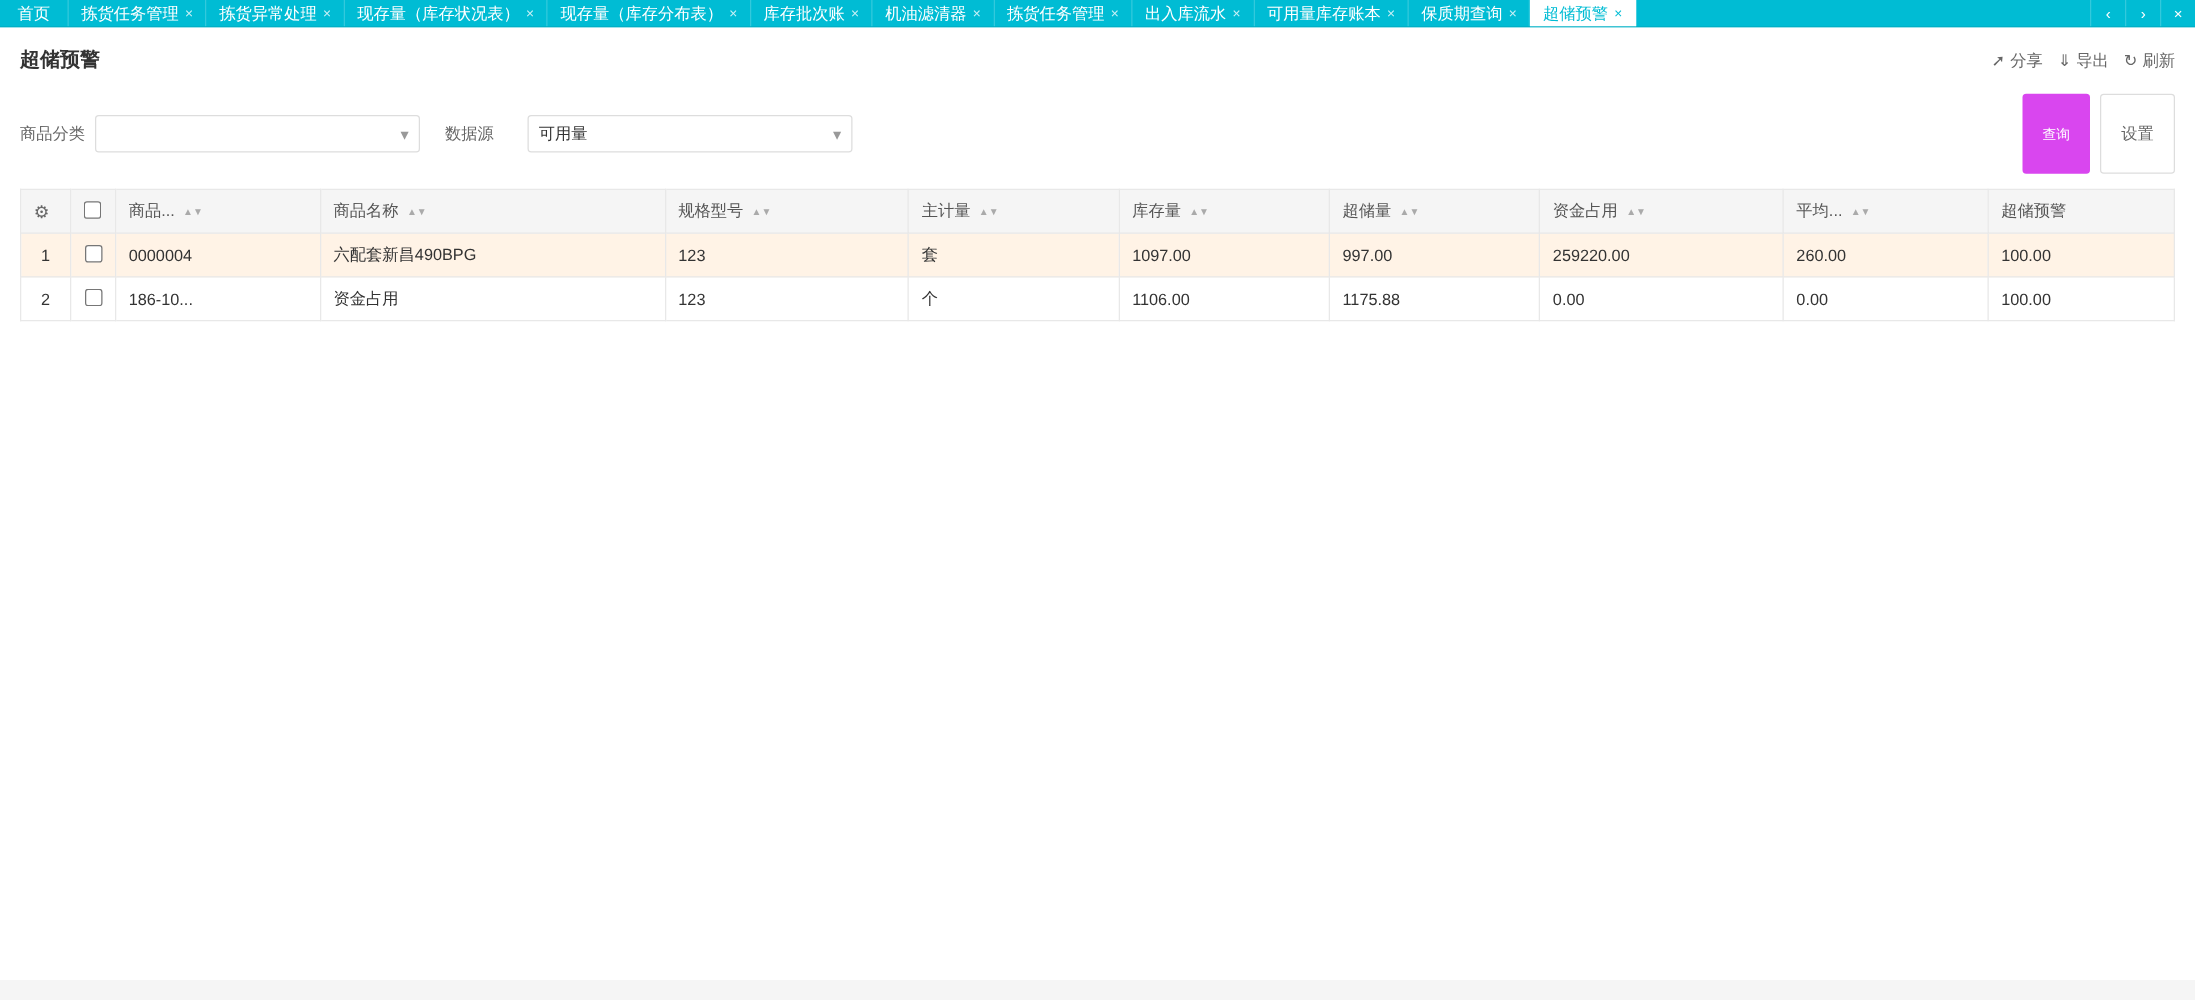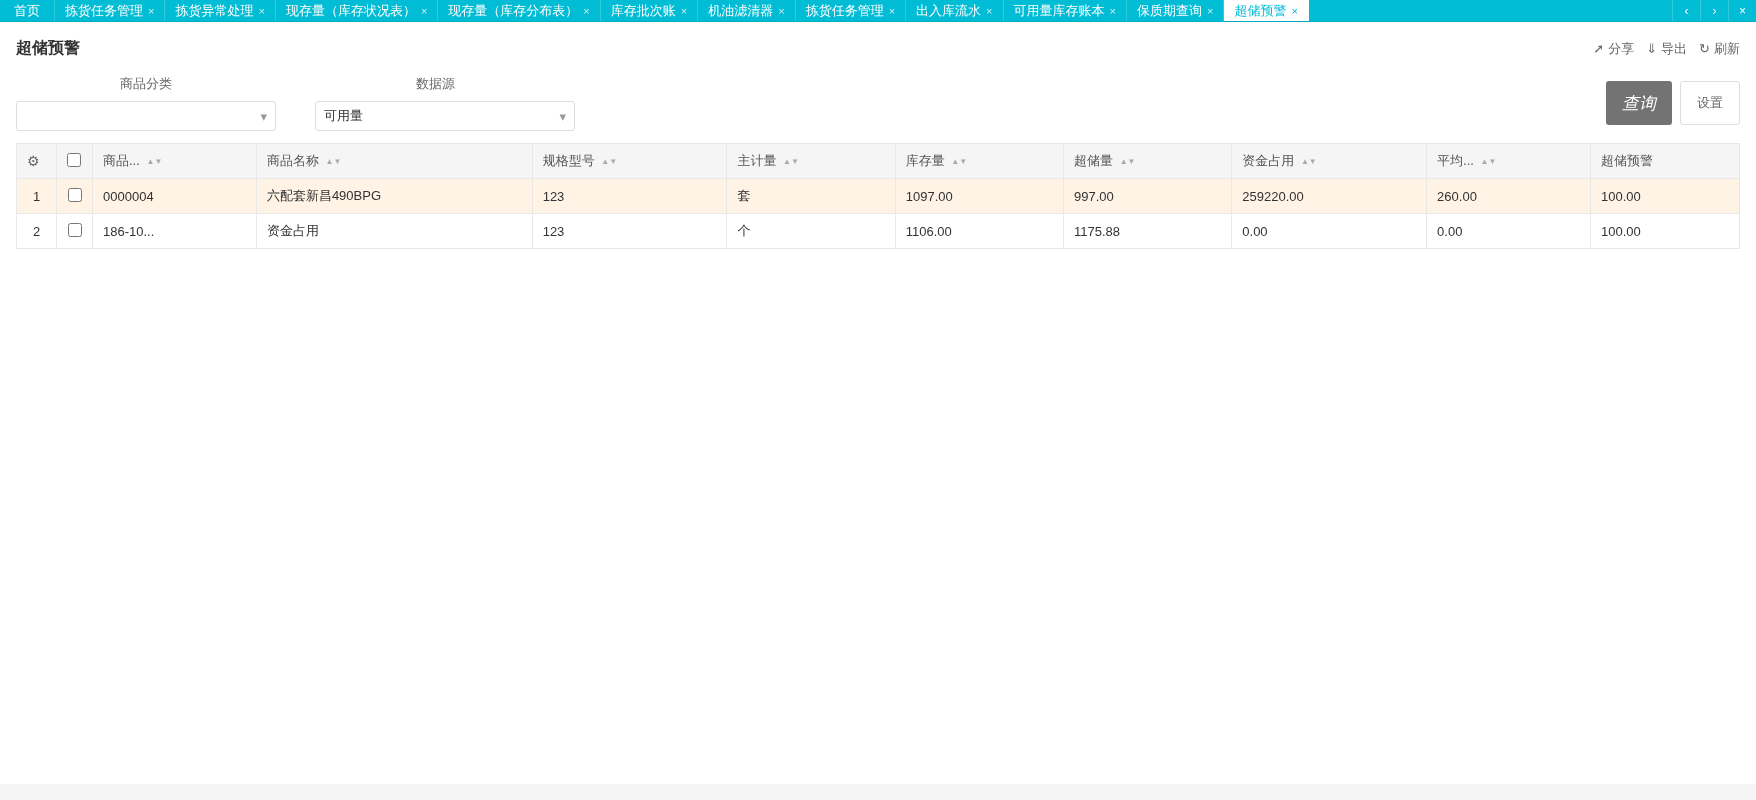--- a/index.html
+++ b/index.html
@@ -99,21 +99,20 @@
       display: flex;
       align-items: center;
       gap: 20px;
       margin-bottom: 12px;
       flex-wrap: wrap;
     }
     .filter-item {
       display: flex;
       align-items: center;
       gap: 8px;
-      flex-direction: column;
     }
     .filter-label {
       color: #666;
       white-space: nowrap;
     }
     .filter-select {
       display: flex;
       align-items: center;
       border: 1px solid #ddd;
       border-radius: 3px;
@@ -126,35 +125,34 @@
       height: 30px;
     }
     .filter-select .chevron { color: #999; margin-left: 8px; }
 
     .filter-actions {
       margin-left: auto;
       display: flex;
       gap: 8px;
     }
     .btn-query {
-      background: #737373;
+      background: #d946ef;
       color: #fff;
       border: none;
       border-radius: 3px;
       padding: 6px 16px;
       cursor: pointer;
-      font-size: 17px;
-      font-style: italic;
+      font-size: 11px;
     }
     .btn-settings {
       background: #fff;
       color: #666;
       border: 1px solid #ddd;
       border-radius: 3px;
-      padding: 12px 16px;
+      padding: 22px 16px;
       cursor: pointer;
       font-size: 13px;
     }
 
     
     .data-table {
       width: 100%;
       border-collapse: collapse;
       font-size: 13px;
     }

